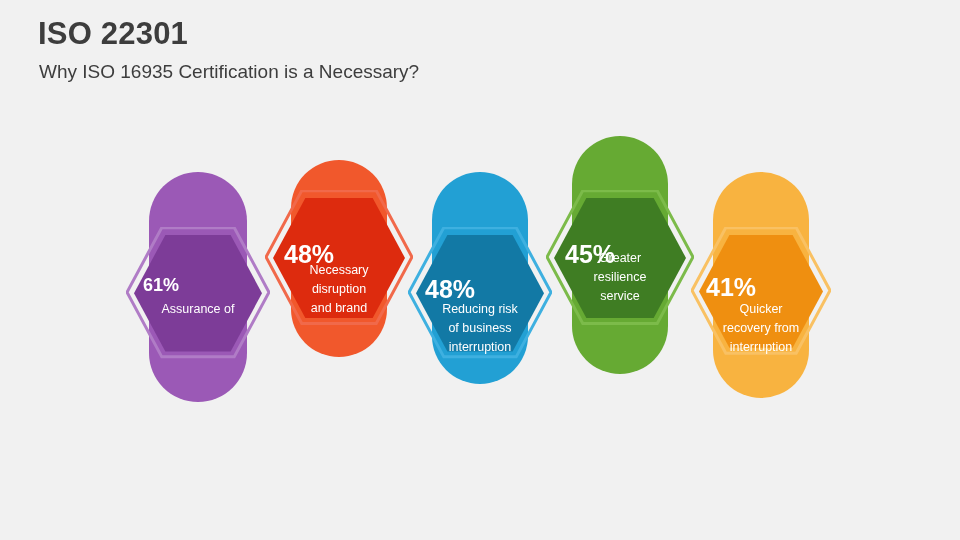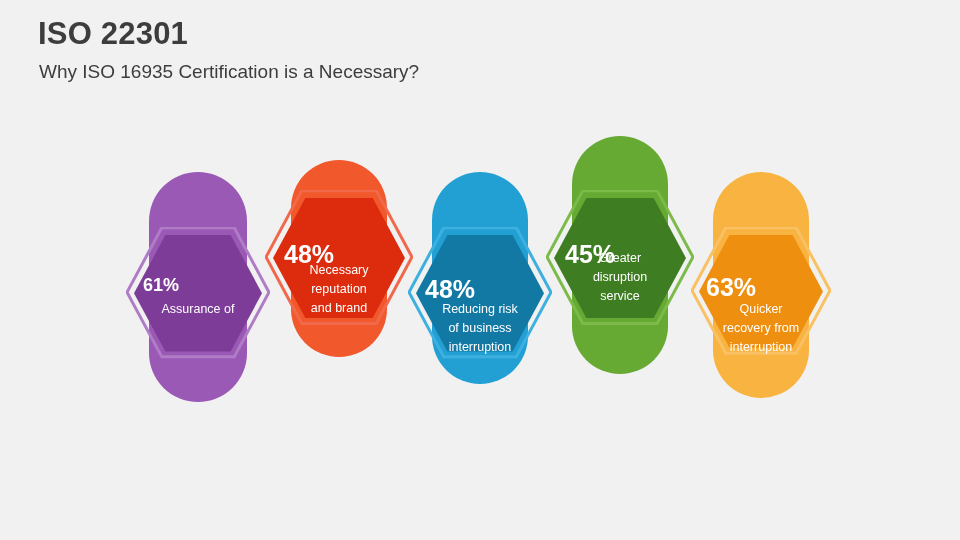--- a/index.html
+++ b/index.html
@@ -89,21 +89,21 @@
       </div>
       <div class="item" style="left: 0px;">
         <div class="pill" style="left: 291px; top: 40px; width: 96px; height: 197px; background: rgb(241, 88, 44); border-radius: 48px;"></div>
         <svg width="148" height="136.12" style="position: absolute; left: 265px; top: 70px;">
           <polygon points="35.769999999999996,0 110.23,0 146,66.43 110.23,132.86 35.769999999999996,132.86 0,66.43" fill="none" stroke="#f1694a" stroke-width="3" transform="translate(1,0.6299999999999955)"></polygon>
           <polygon points="32.339999999999996,0 99.66,0 132,60.06 99.66,120.12 32.339999999999996,120.12 0,60.06" fill="#dd2b0e" transform="translate(8,8)"></polygon>
         </svg>
         <div class="pct" style="left: 284px; top: 120.06px; font-size: 25px;">48%</div>
         <div class="label" style="left: 284px; top: 141px;">
           <div>Necessary</div>
-          <div>reputation</div>
+          <div>disruption</div>
           <div>and brand</div>
         </div>
       </div>
       <div class="item" style="left: 0px;">
         <div class="pill" style="left: 432px; top: 52px; width: 96px; height: 212px; background: rgb(34, 160, 212); border-radius: 48px;"></div>
         <svg width="144" height="132.48000000000002" style="position: absolute; left: 408px; top: 107px;">
           <polygon points="34.79,0 107.21000000000001,0 142,64.61 107.21000000000001,129.22 34.79,129.22 0,64.61" fill="none" stroke="#3eb0e0" stroke-width="3" transform="translate(1,0.6300000000000026)"></polygon>
           <polygon points="31.36,0 96.64,0 128,58.24 96.64,116.48 31.36,116.48 0,58.24" fill="#1279a5" transform="translate(8,8)"></polygon>
         </svg>
         <div class="pct" style="left: 425px; top: 155.24px; font-size: 25px;">48%</div>
@@ -115,31 +115,31 @@
       </div>
       <div class="item" style="left: 0px;">
         <div class="pill" style="left: 572px; top: 16px; width: 96px; height: 238px; background: rgb(102, 170, 51); border-radius: 48px;"></div>
         <svg width="148" height="136.12" style="position: absolute; left: 546px; top: 70px;">
           <polygon points="35.769999999999996,0 110.23,0 146,66.43 110.23,132.86 35.769999999999996,132.86 0,66.43" fill="none" stroke="#7cbb4a" stroke-width="3" transform="translate(1,0.6299999999999955)"></polygon>
           <polygon points="32.339999999999996,0 99.66,0 132,60.06 99.66,120.12 32.339999999999996,120.12 0,60.06" fill="#3f7d23" transform="translate(8,8)"></polygon>
         </svg>
         <div class="pct" style="left: 565px; top: 120.06px; font-size: 25px;">45%</div>
         <div class="label" style="left: 565px; top: 129px; text-align: center;">
           <div>Greater</div>
-          <div>disruption</div>
+          <div>resilience</div>
           <div>service</div>
         </div>
       </div>
       <div class="item" style="left: 0px;">
         <div class="pill" style="left: 713px; top: 52px; width: 96px; height: 226px; background: rgb(248, 179, 64); border-radius: 48px;"></div>
         <svg width="140" height="128.84" style="position: absolute; left: 691px; top: 107px;">
           <polygon points="33.81,0 104.19,0 138,62.79 104.19,125.58 33.81,125.58 0,62.79" fill="none" stroke="#f9c163" stroke-width="3" transform="translate(1,0.6300000000000026)"></polygon>
           <polygon points="30.38,0 93.62,0 124,56.42 93.62,112.84 30.38,112.84 0,56.42" fill="#ef8f10" transform="translate(8,8)"></polygon>
         </svg>
-        <div class="pct" style="left: 706px; top: 153.42px; font-size: 25px;">63%</div>
+        <div class="pct" style="left: 706px; top: 153.42px; font-size: 25px;">41%</div>
         <div class="label" style="left: 706px; top: 180px;">
           <div>Quicker</div>
           <div>recovery from</div>
           <div>interruption</div>
         </div>
       </div>
     </div>
 
 </div>
 

